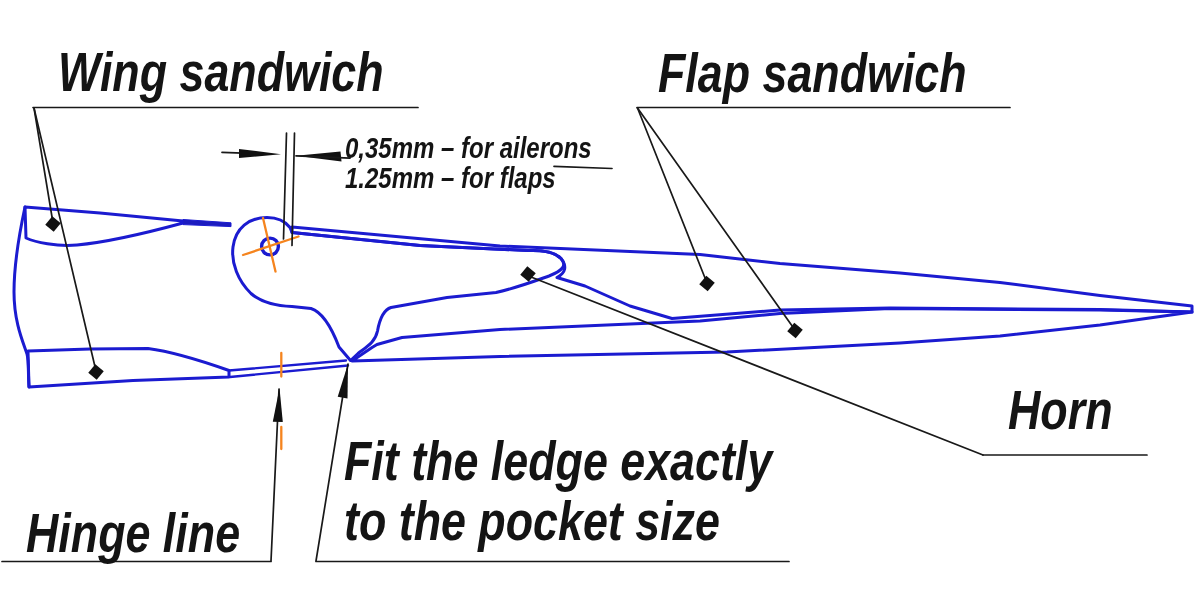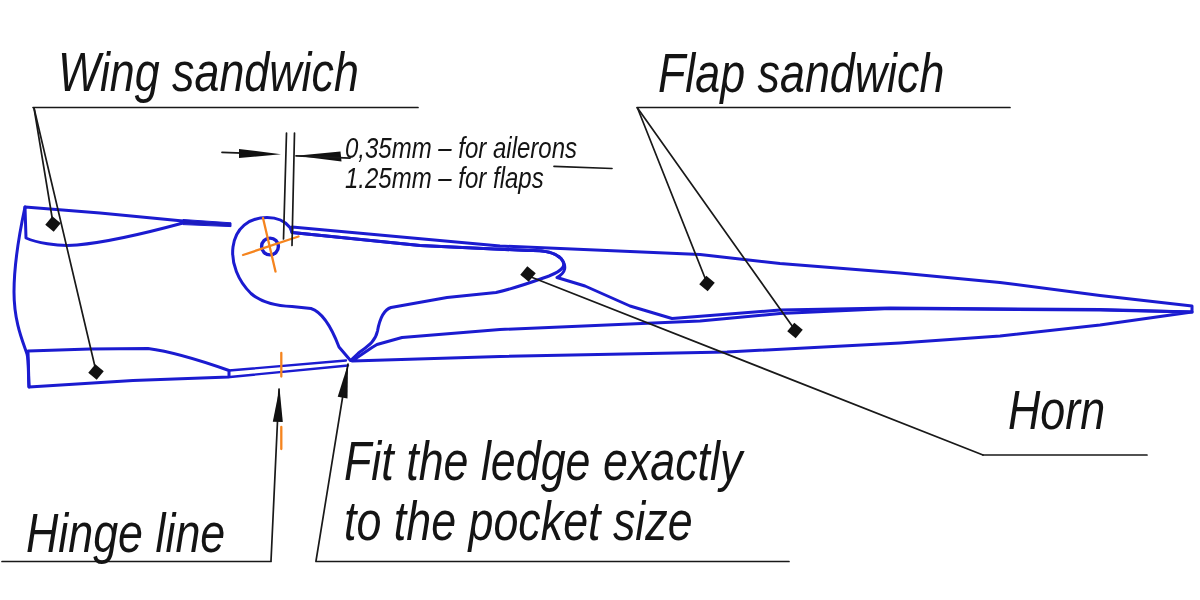--- a/index.html
+++ b/index.html
@@ -1,17 +1,17 @@
 <!DOCTYPE html>
 <html><head>
 <meta charset="utf-8">
 <style>
   html,body{margin:0;padding:0;background:#ffffff;}
   .stage{position:relative;width:1200px;height:600px;background:#ffffff;overflow:hidden;
-         font-family:"Liberation Sans", sans-serif;}
+         font-family:"Liberation Sans", sans-serif;font-weight:bold;}
   svg{display:block;}
   .blue{stroke:#1b1bd0;fill:none;stroke-width:3;stroke-linejoin:round;stroke-linecap:round;}
   .blue-thin{stroke:#1b1bd0;fill:none;stroke-width:2.4;stroke-linecap:round;}
   .blk{stroke:#191919;fill:none;stroke-width:1.7;stroke-linecap:round;}
   .blk-fill{fill:#111111;stroke:none;}
   .orange{stroke:#f5841e;fill:none;stroke-width:2.3;stroke-linecap:round;}
   .lbl{font-family:"Liberation Sans", sans-serif;font-style:italic;fill:#141414;}
   .lbl-big{font-size:56px;}
   .lbl-dim{font-size:30px;}
 </style>

